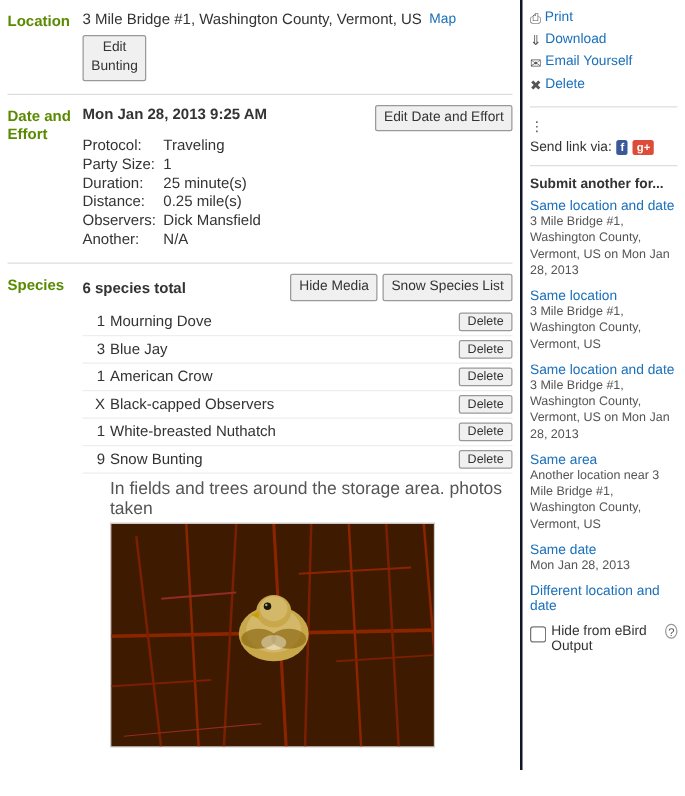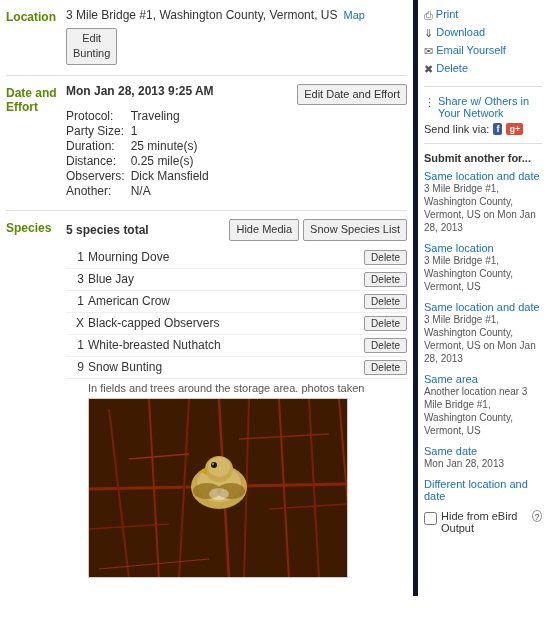--- a/index.html
+++ b/index.html
@@ -11,21 +11,21 @@
       width: 548px;
       min-height: 637px;
     }
     .layout {
       display: flex;
       width: 548px;
     }
     .main-content {
       flex: 1;
       padding: 8px 6px;
-      border-right: 5px solid #0f172a;
+      border-right: 2px solid #0f172a;
     }
     .sidebar {
       width: 130px;
       padding: 8px 6px;
       font-size: 11px;
     }
 
     
     .section-row {
       display: flex;
@@ -128,21 +128,21 @@
     .delete-btn {
       border: 1px solid #999;
       background: #f0f0f0;
       font-size: 10px;
       padding: 1px 6px;
       cursor: pointer;
       color: #333;
       border-radius: 2px;
     }
     .snow-bunting-notes {
-      font-size: 11px;
+      font-size: 14px;
       color: #555;
       padding: 3px 0 4px 22px;
     }
     .bird-photo {
       width: 260px;
       height: 180px;
       margin-left: 22px;
       background: linear-gradient(135deg, #c0392b 0%, #922b21 20%, #784212 40%, #a04000 60%, #c0392b 80%, #7d6608 100%);
       position: relative;
       border: 1px solid #ccc;
@@ -290,21 +290,21 @@
         </div>
       </div>
     </div>
 
     <hr style="border:none;border-top:1px solid #ddd;margin-bottom:8px;">
 
     <div class="section-row">
       <div class="section-label">Species</div>
       <div class="section-content">
         <div class="species-header">
-          <span class="species-count">5 species total</span>
+          <span class="species-count">6 species total</span>
           <div class="species-actions">
             <button class="edit-btn">Hide Media</button>
             <button class="edit-btn">Snow Species List</button>
           </div>
         </div>
 
         <div class="species-row">
           <span class="species-num">1</span>
           <span class="species-name">Mourning Dove</span>
           <button class="delete-btn">Delete</button>
@@ -397,21 +397,20 @@
         <span class="sidebar-icon">✖</span>
         <a class="sidebar-link" href="#">Delete</a>
       </div>
     </div>
 
     <hr class="sidebar-separator">
 
     <div class="share-section sidebar-section">
       <div class="sidebar-item">
         <span class="sidebar-icon">⋮</span>
-        <a class="sidebar-link" href="#">Share w/ Others in Your Network</a>
       </div>
       <div class="send-link-row">
         <span>Send link via:</span>
         <span class="fb-icon">f</span>
         <span class="gp-icon">g+</span>
       </div>
     </div>
 
     <hr class="sidebar-separator">
 

